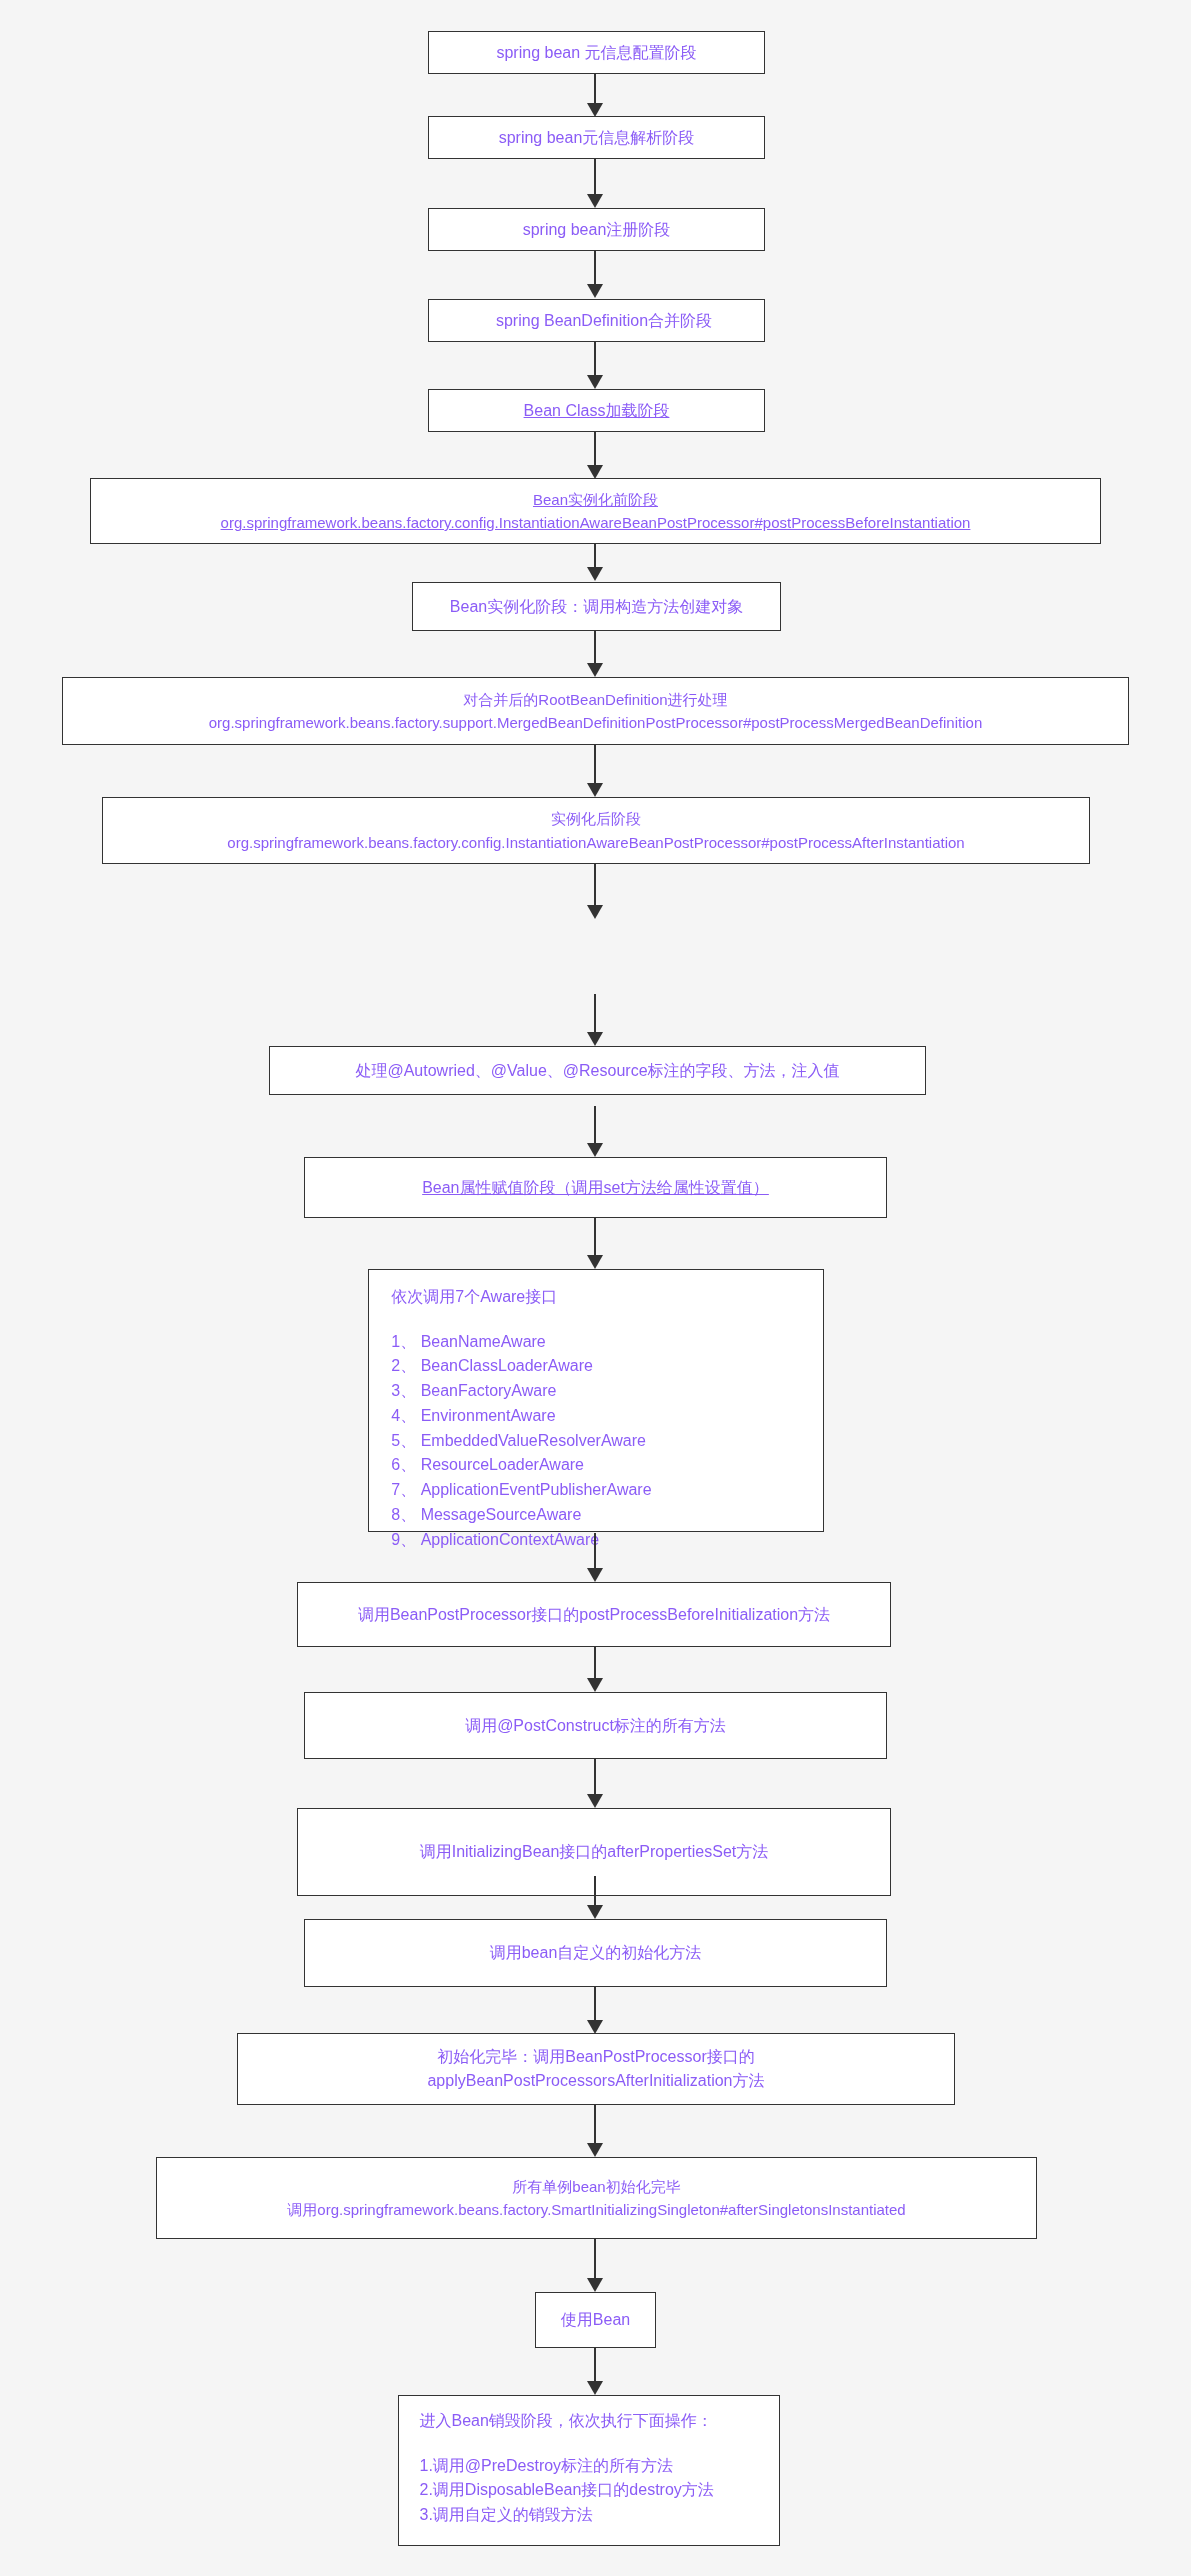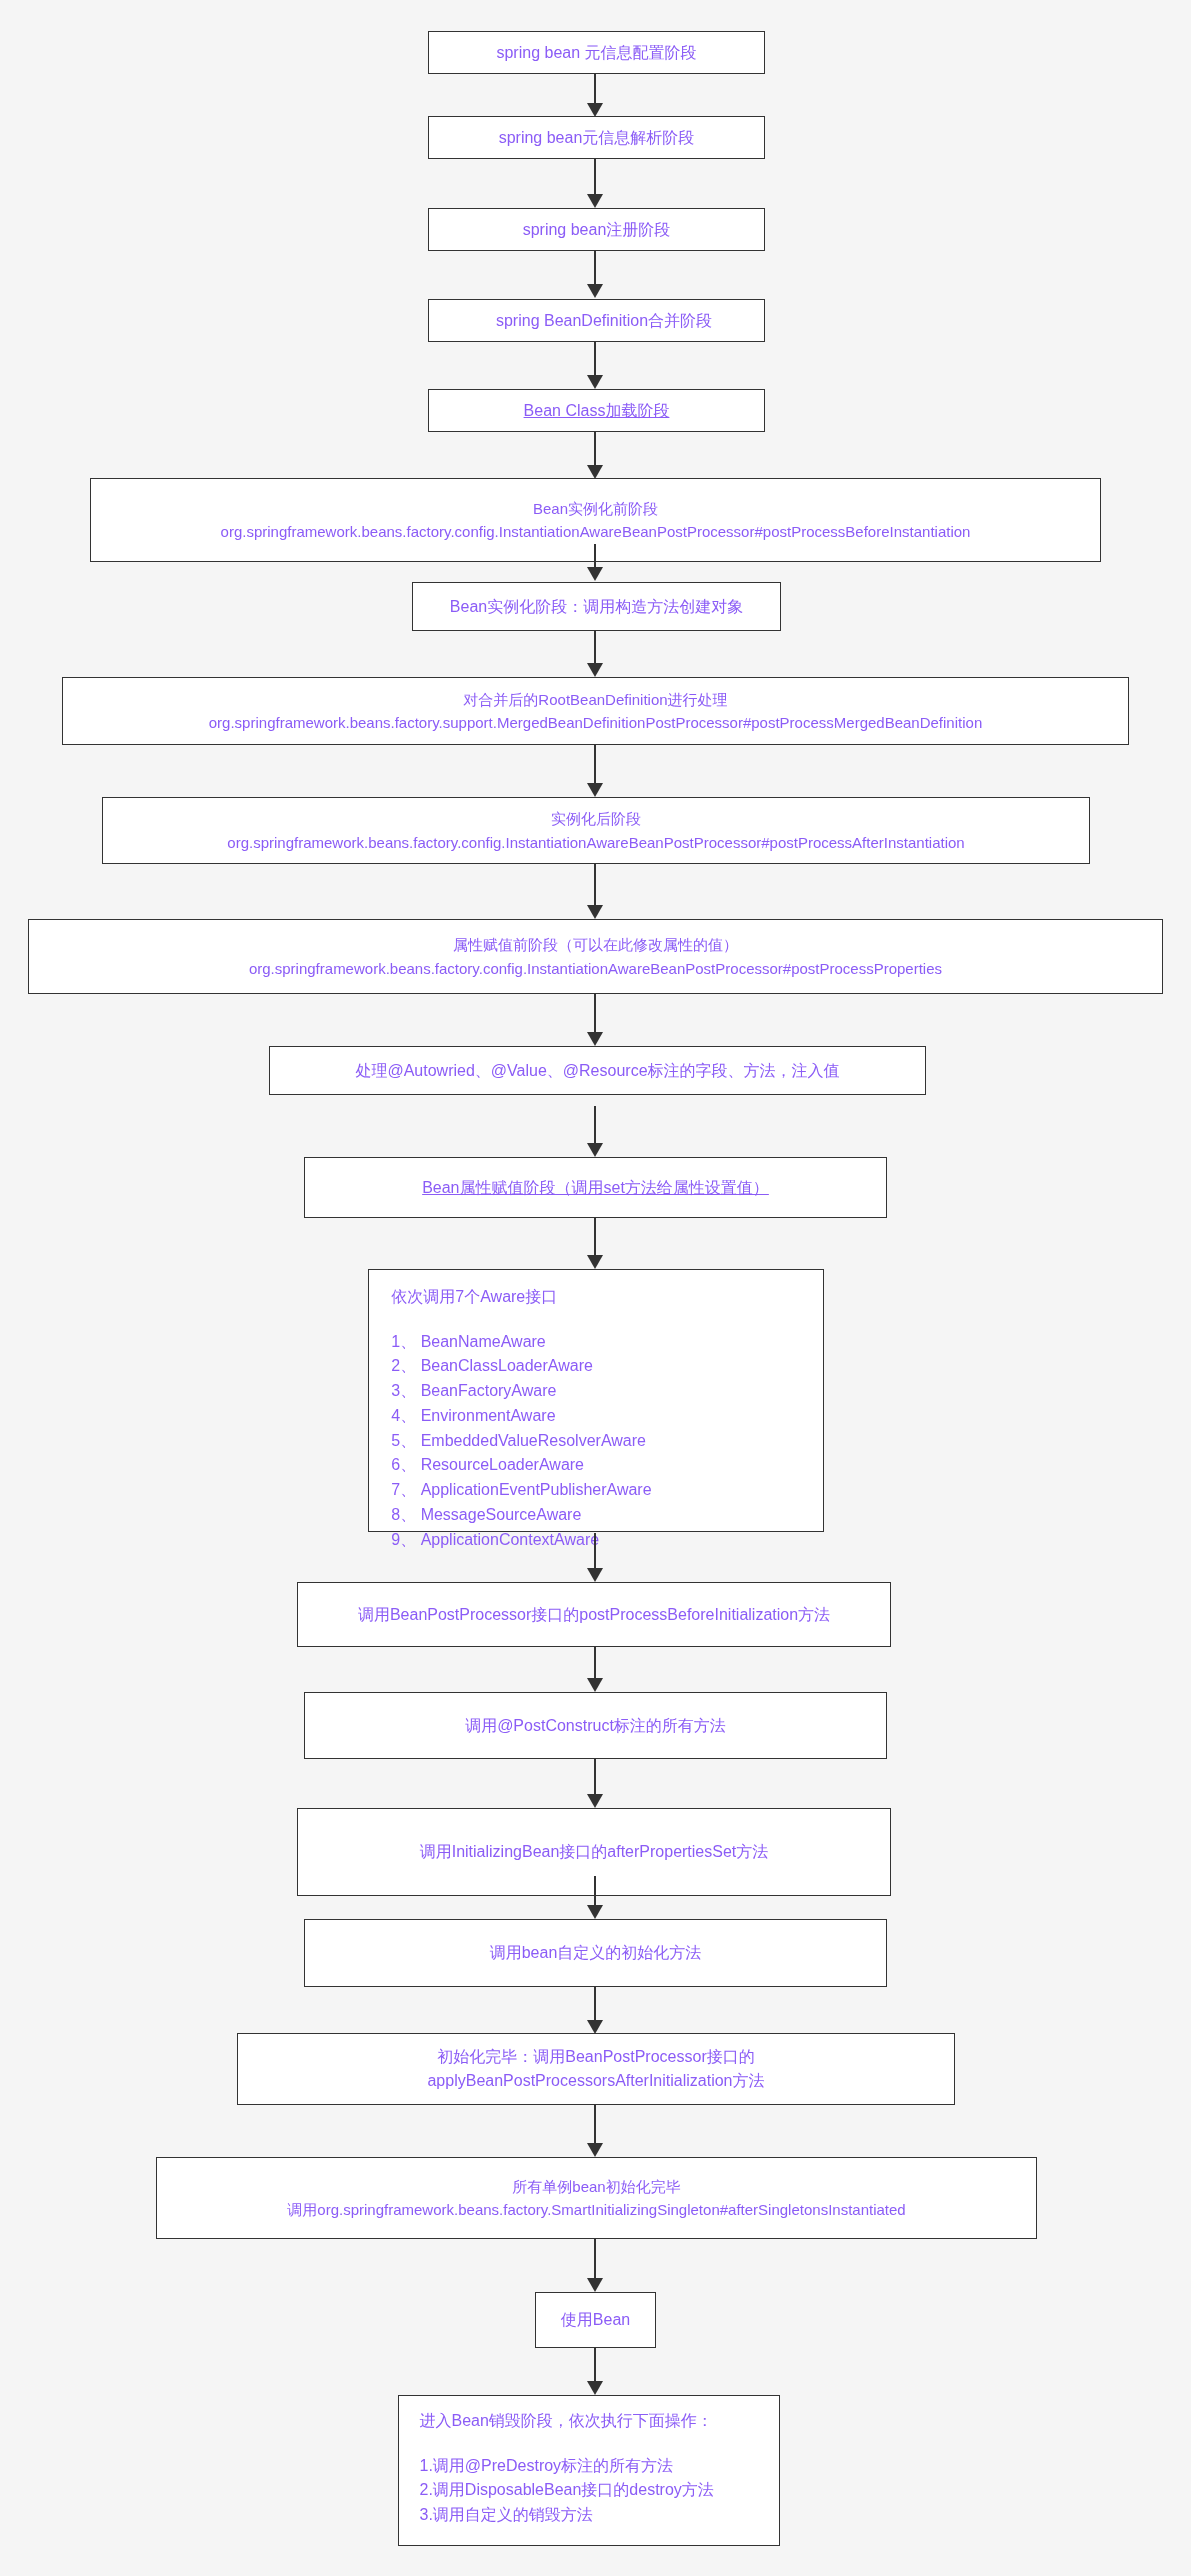--- a/index.html
+++ b/index.html
@@ -84,43 +84,39 @@
   </div>
 
   <div class="node" style="left:428px;top:299px;width:337px;height:43px;padding-left:15px;">
     <span class="node-line">spring BeanDefinition合并阶段</span>
   </div>
 
   <div class="node" style="left:428px;top:389px;width:337px;height:43px;text-decoration:underline;">
     <span class="node-line">Bean Class加载阶段</span>
   </div>
 
-  <div class="node code" style="left:90px;top:478px;width:1011px;height:84px;">
+  <div class="node code" style="left:90px;top:478px;width:1011px;height:66px;text-decoration:underline;">
     <span class="node-line">Bean实例化前阶段</span>
     <span class="node-line">org.springframework.beans.factory.config.InstantiationAwareBeanPostProcessor#postProcessBeforeInstantiation</span>
   </div>
 
   <div class="node" style="left:412px;top:582px;width:369px;height:49px;">
     <span class="node-line">Bean实例化阶段：调用构造方法创建对象</span>
   </div>
 
   <div class="node code" style="left:62px;top:677px;width:1067px;height:68px;">
     <span class="node-line">对合并后的RootBeanDefinition进行处理</span>
     <span class="node-line">org.springframework.beans.factory.support.MergedBeanDefinitionPostProcessor#postProcessMergedBeanDefinition</span>
   </div>
 
   <div class="node code" style="left:102px;top:797px;width:988px;height:67px;">
     <span class="node-line">实例化后阶段</span>
     <span class="node-line">org.springframework.beans.factory.config.InstantiationAwareBeanPostProcessor#postProcessAfterInstantiation</span>
   </div>
 
-  <div class="node code" style="left:28px;top:919px;width:1135px;height:75px;">
-    <span class="node-line">属性赋值前阶段（可以在此修改属性的值）</span>
-    <span class="node-line">org.springframework.beans.factory.config.InstantiationAwareBeanPostProcessor#postProcessProperties</span>
-  </div>
 
   <div class="node" style="left:269px;top:1046px;width:657px;height:49px;">
     <span class="node-line">处理@Autowried、@Value、@Resource标注的字段、方法，注入值</span>
   </div>
 
   <div class="node" style="left:304px;top:1157px;width:583px;height:61px;text-decoration:underline;">
     <span class="node-line">Bean属性赋值阶段（调用set方法给属性设置值）</span>
   </div>
 
   <div class="node list" style="left:368px;top:1269px;width:456px;height:263px;">

